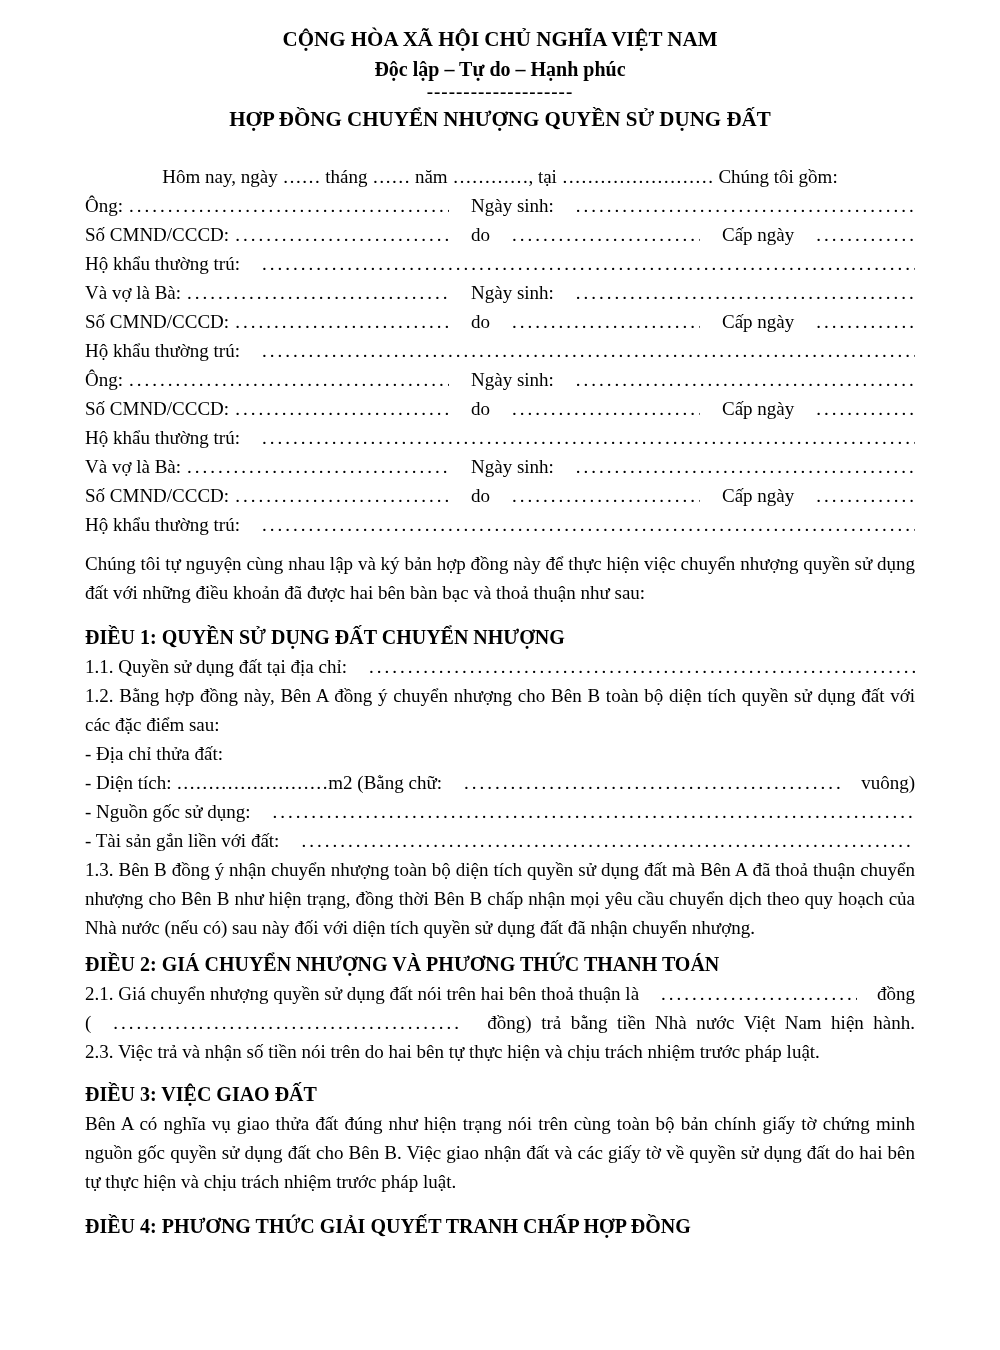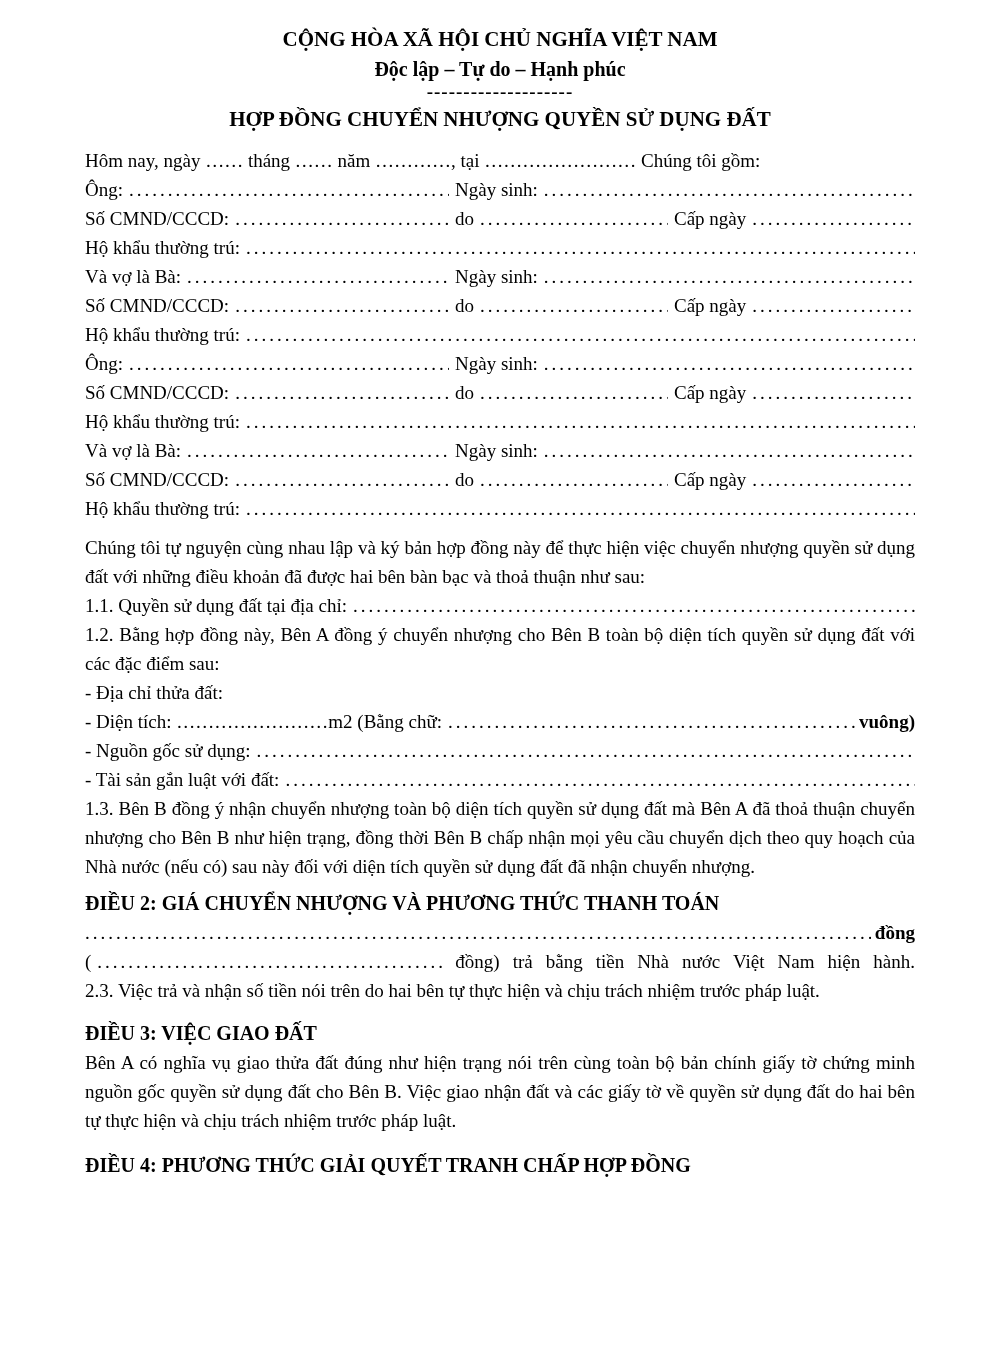--- a/index.html
+++ b/index.html
@@ -7,38 +7,38 @@
     width:1000px;height:1350px;background:#ffffff;color:#000;
     font-family:"Liberation Serif","DejaVu Serif",serif;
     font-size:19px;overflow:hidden;
   }
   .page{padding:24px 85px 0 85px;box-sizing:border-box;}
   .center{text-align:center;}
   .country{font-size:21px;font-weight:bold;line-height:30px;margin:0;}
   .motto{font-size:20px;font-weight:bold;line-height:30px;margin:0;}
   .separator{font-weight:bold;line-height:16px;letter-spacing:1px;}
   .doc-title{font-size:21px;font-weight:bold;line-height:30px;margin:4px 0 0 0;}
-  .date-line{margin-top:12px;line-height:29px;white-space:nowrap;overflow:hidden;}
+  .date-line{margin-top:28px;line-height:29px;white-space:nowrap;overflow:hidden;text-align:center;}
   .party-head{font-weight:bold;line-height:29px;}
   .party-head.first{margin-top:2px;}
-  .fr{display:flex;align-items:baseline;line-height:29px;height:29px;white-space:nowrap;overflow:hidden;}
+  .fr{display:flex;align-items:baseline;line-height:29px;height:29px;white-space:nowrap;overflow:hidden;gap:16px;}
   .seg{display:flex;flex:0 0 364px;overflow:hidden;align-items:baseline;}
   .lbl{flex:none;padding-right:6px;}
   .mid{flex:none;padding:0 6px;}
   .dots{flex:1 1 0;min-width:0;overflow:hidden;letter-spacing:3px;white-space:nowrap;}
   .dots.fixed{flex:0 0 188px;}
   .dots.w350{flex:0 0 350px;}
   .para{text-align:justify;line-height:29px;margin:0;}
   .consent{margin-top:10px;}
   .art{font-weight:bold;font-size:20px;line-height:29px;margin:16px 0 0 0;}
   .art.a2{margin-top:8px;}
   .art.a3{margin-top:14px;}
   .art.a4{}
   .plain-line{line-height:29px;}
-  .suffix{flex:none;padding-left:4px;font-weight:bold;}
+  .suffix{flex:none;padding-left:4px;}
   .jrest{flex:1 1 auto;min-width:0;text-align:justify;text-align-last:justify;padding-left:8px;white-space:normal;overflow:hidden;}
 </style>
 </head>
 <body>
 
 <div class="page">
 
   <div class="center country">CỘNG HÒA XÃ HỘI CHỦ NGHĨA VIỆT NAM</div>
   <div class="center motto">Độc lập – Tự do – Hạnh phúc</div>
   <div class="center separator">--------------------</div>
@@ -143,20 +143,21 @@
     <span class="dots">........................................................................................................................................................................................................................................</span>
   </div>
 
   <div class="fr">
     <span class="lbl">Hộ khẩu thường trú:</span>
     <span class="dots">........................................................................................................................................................................................................................................</span>
   </div>
 
   <p class="para consent">Chúng tôi tự nguyện cùng nhau lập và ký bản hợp đồng này để thực hiện việc chuyển nhượng quyền sử dụng đất với những điều khoản đã được hai bên bàn bạc và thoả thuận như sau:</p>
 
+  <div class="art">ĐIỀU 1: QUYỀN SỬ DỤNG ĐẤT CHUYỂN NHƯỢNG</div>
 
   <div class="fr">
     <span class="lbl">1.1. Quyền sử dụng đất tại địa chỉ:</span>
     <span class="dots">........................................................................................................................................................................................................................................</span>
   </div>
 
   <p class="para">1.2. Bằng hợp đồng này, Bên A đồng ý chuyển nhượng cho Bên B toàn bộ diện tích quyền sử dụng đất với các đặc điểm sau:</p>
 
   <div class="plain-line">- Địa chỉ thửa đất:</div>
 
@@ -165,29 +166,30 @@
     <span class="dots">........................................................................................................................................................................................................................................</span>
     <span class="suffix">vuông)</span>
   </div>
 
   <div class="fr">
     <span class="lbl">- Nguồn gốc sử dụng:</span>
     <span class="dots">........................................................................................................................................................................................................................................</span>
   </div>
 
   <div class="fr">
-    <span class="lbl">- Tài sản gắn luật với đất:</span>
+    <span class="lbl">- Tài sản gắn liền với đất:</span>
     <span class="dots">........................................................................................................................................................................................................................................</span>
   </div>
 
   <p class="para">1.3. Bên B đồng ý nhận chuyển nhượng toàn bộ diện tích quyền sử dụng đất mà Bên A đã thoả thuận chuyển nhượng cho Bên B như hiện trạng, đồng thời Bên B chấp nhận mọi yêu cầu chuyển dịch theo quy hoạch của Nhà nước (nếu có) sau này đối với diện tích quyền sử dụng đất đã  nhận chuyển nhượng.</p>
 
   <div class="art a2">ĐIỀU 2: GIÁ CHUYỂN NHƯỢNG VÀ PHƯƠNG THỨC THANH TOÁN</div>
 
   <div class="fr">
+    <span class="lbl">2.1. Giá chuyển nhượng quyền sử dụng đất nói trên hai bên thoả thuận là</span>
     <span class="dots">........................................................................................................................................................................................................................................</span>
     <span class="suffix">đồng</span>
   </div>
 
   <div class="fr">
     <span class="lbl">(</span>
     <span class="dots w350">........................................................................................................................................................................................................................................</span>
     <span class="jrest">đồng) trả bằng tiền Nhà nước Việt Nam hiện hành.</span>
   </div>
 

